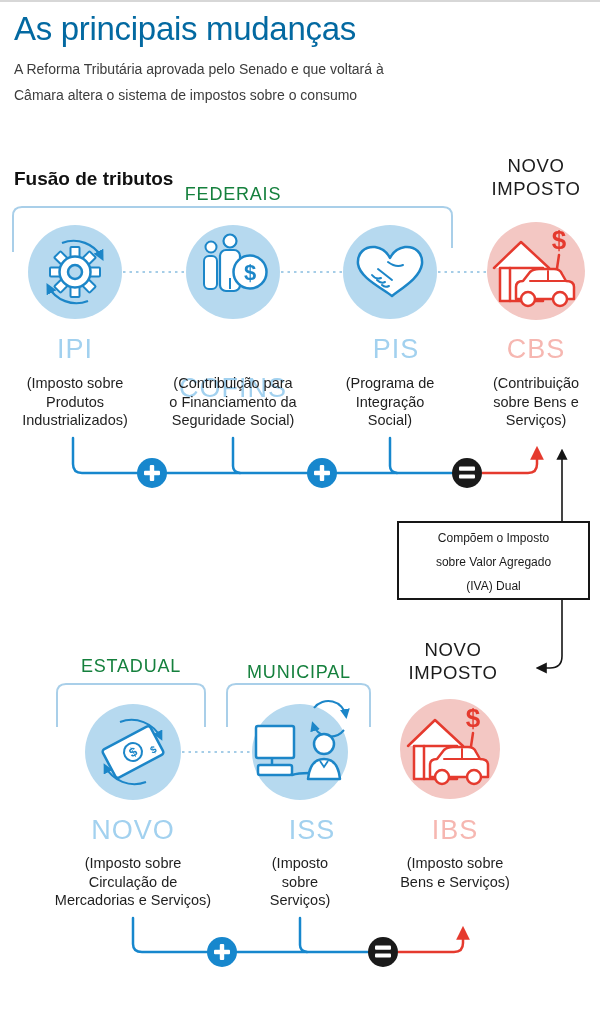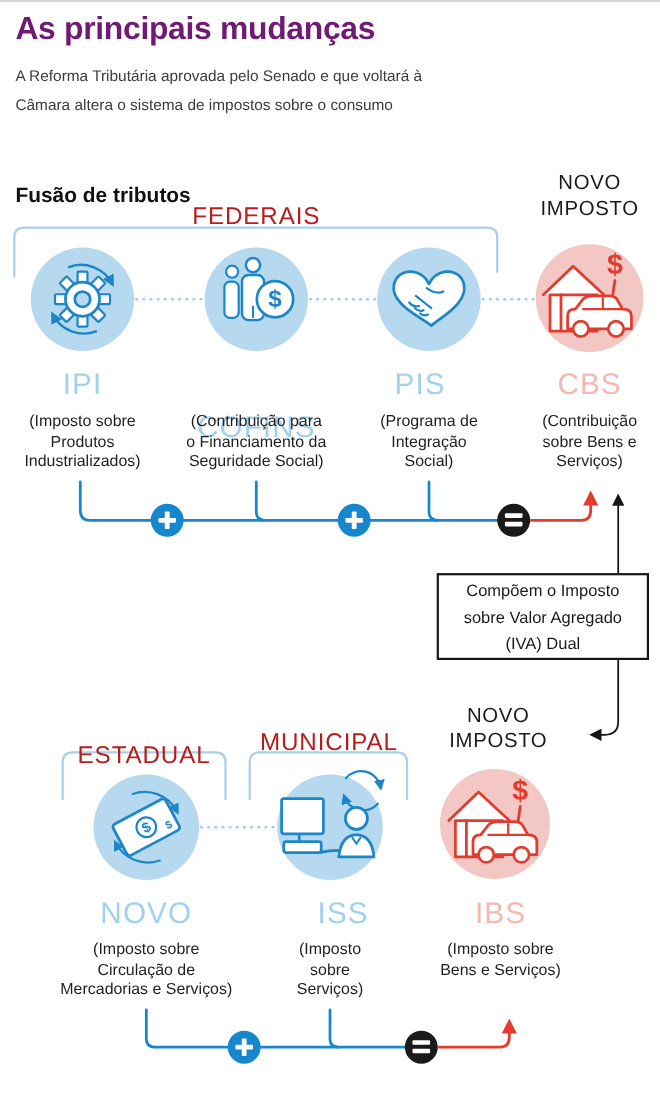--- a/index.html
+++ b/index.html
@@ -1,40 +1,40 @@
 <!DOCTYPE html>
 <html><head>
 <meta charset="utf-8">
 <style>
   html,body{margin:0;padding:0;background:#fff;}
   body{font-family:"Liberation Sans",sans-serif;}
   .stage{position:relative;width:600px;height:1013px;background:#fff;overflow:hidden;}
   .abs{position:absolute;}
   .preline{white-space:pre-line;}
   .center{text-align:center;}
-  .title{left:14px;top:10px;width:560px;font-size:29px;font-weight:bold;color:#701a75;letter-spacing:-0.3px;}
+  .title{left:14px;top:10px;width:560px;font-size:33px;font-weight:normal;color:#0369a1;letter-spacing:-0.3px;}
   .subtitle{left:14px;top:56px;width:520px;font-size:14px;line-height:26px;color:#3c3c3c;}
   .section-heading{left:14px;top:168px;width:300px;font-size:19px;font-weight:bold;color:#111;}
-  .group-label{font-size:22px;color:#b91c1c;letter-spacing:0.8px;}
+  .group-label{font-size:18px;color:#15803d;letter-spacing:0.8px;}
   .federais{left:133px;top:184px;width:200px;}
-  .estadual{left:56px;top:674px;width:150px;}
+  .estadual{left:56px;top:656px;width:150px;}
   .municipal{left:224px;top:662px;width:150px;}
   .novo{font-size:18.5px;line-height:22.5px;color:#1b1b1b;letter-spacing:0.6px;}
   .novo1{left:460px;top:155px;width:152px;}
   .novo2{left:377px;top:639px;width:152px;}
   .tax-name{font-size:27px;line-height:30px;letter-spacing:1px;}
   .blue-name{color:#a2d1ef;}
   .pink-name{color:#f6b7b1;}
   .tax-desc{font-size:14.5px;line-height:18.5px;color:#1f1f1f;}
   .r1-name{top:334px;}
   .r1-desc{top:374px;}
   .r2-name{top:815px;}
   .r2-desc{top:854px;}
   .iva-box{left:397px;top:521px;width:189px;height:72px;border:2px solid #161616;background:#fff;
-           font-size:15px;line-height:24px;color:#1a1a1a;padding-top:3px;}
+           font-size:12px;line-height:24px;color:#1a1a1a;padding-top:3px;}
   .top-divider{left:0;top:0;width:600px;height:2px;background:#d7d7d7;}
   svg text{font-family:"Liberation Sans",sans-serif;}
 </style>
 </head>
 <body>
 
 <div class="stage">
 
   <div class="abs top-divider"></div>
 
@@ -195,21 +195,21 @@
 Câmara altera o sistema de impostos sobre o consumo</div>
 
   <div class="abs section-heading">Fusão de tributos</div>
 
   <div class="abs group-label center federais">FEDERAIS</div>
   <div class="abs novo novo1 center preline">NOVO
 IMPOSTO</div>
 
   <div class="abs tax-name blue-name center r1-name" style="left:-5px;width:160px;">IPI</div>
   <div class="abs tax-name blue-name center r1-name" style="left:153px;width:160px;margin-top:39px;">COFINS</div>
-  <div class="abs tax-name blue-name center r1-name" style="left:302px;width:160px;">PIS</div>
+  <div class="abs tax-name blue-name center r1-name" style="left:316px;width:160px;">PIS</div>
   <div class="abs tax-name pink-name center r1-name" style="left:456px;width:160px;">CBS</div>
 
   <div class="abs tax-desc center preline r1-desc" style="left:-10px;width:170px;">(Imposto sobre
 Produtos
 Industrializados)</div>
   <div class="abs tax-desc center preline r1-desc" style="left:148px;width:170px;">(Contribuição para
 o Financiamento da
 Seguridade Social)</div>
   <div class="abs tax-desc center preline r1-desc" style="left:305px;width:170px;">(Programa de
 Integração

